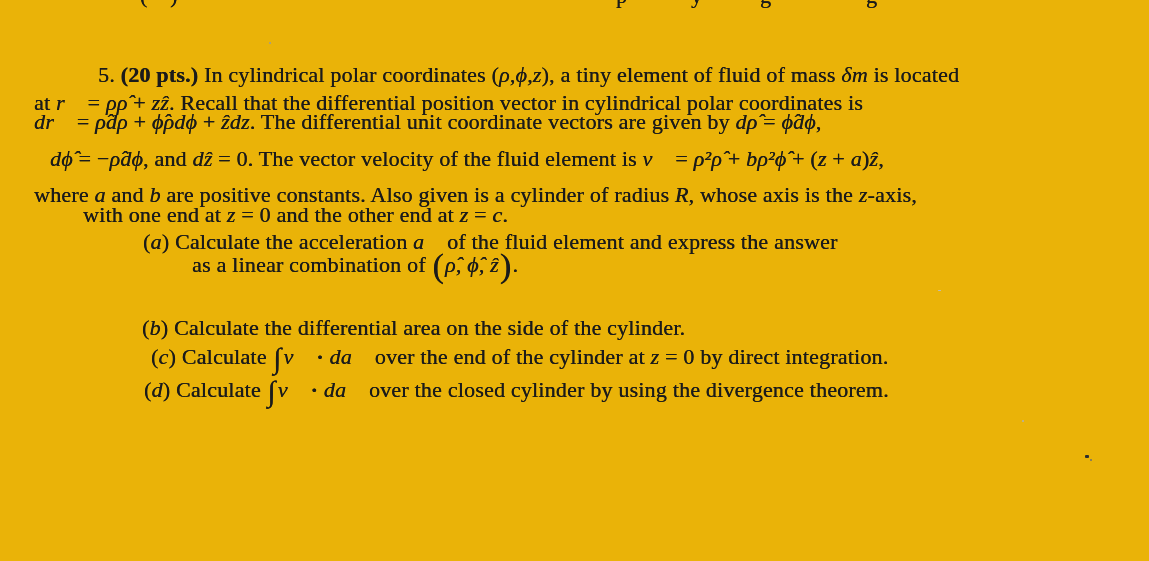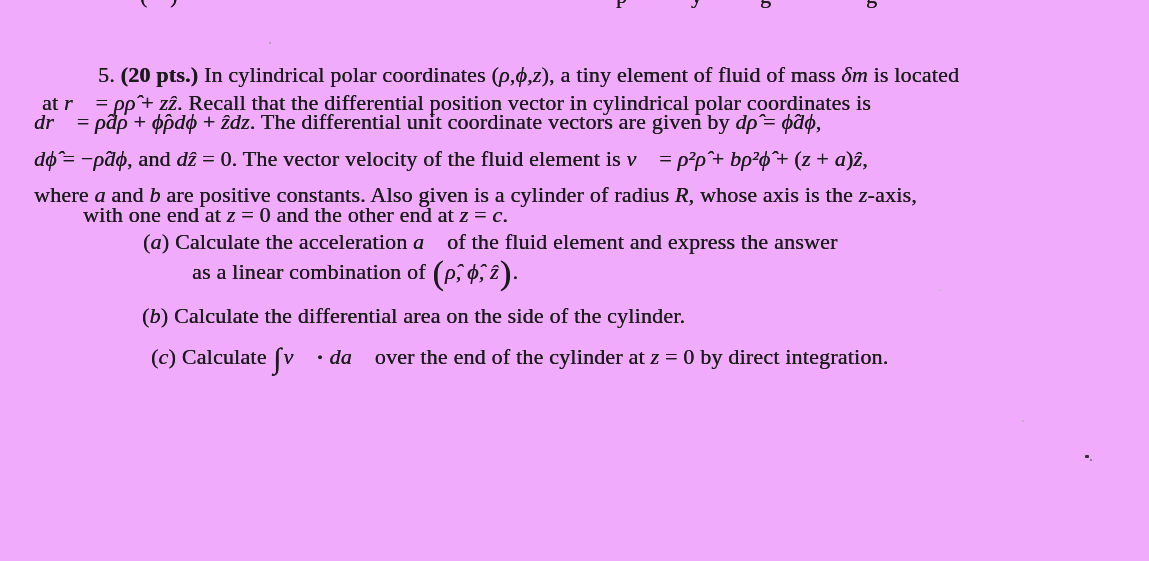--- a/index.html
+++ b/index.html
@@ -15,28 +15,28 @@
   .line{
     position:absolute;
     height:28px;line-height:28px;
     font-size:22px;
     white-space:nowrap;
     letter-spacing:0.2px;
     text-shadow:0.3px 0 0 currentColor;
   }
   
   .line:nth-child(1){top:61px;left:98px;}
-  .line:nth-child(2){top:89px;left:34px;margin-left:8px;}
+  .line:nth-child(2){top:89px;left:34px;}
   .line:nth-child(3){top:108px;left:34px;}
-  .line:nth-child(4){top:145px;left:34px;}
+  .line:nth-child(4){top:145px;left:50px;}
   .line:nth-child(5){top:181px;left:34px;}
   .line:nth-child(6){top:201px;left:35px;margin-left:48px;}
   .line:nth-child(7){top:228px;left:143px;text-align:center;}
-  .line:nth-child(8){top:258px;left:192px;}
-  .line:nth-child(9){top:302px;left:142px;}
+  .line:nth-child(8){top:251px;left:192px;}
+  .line:nth-child(9){top:314px;left:142px;}
   .line:nth-child(10){top:343px;left:140px;margin-left:11px;}
   .line:nth-child(11){top:376px;left:144px;}
 
   .r-n{font-style:normal;}
   .r-b{font-weight:bold;}
   .r-i{font-style:italic;}
   .r-p{font-size:34px;line-height:0;vertical-align:-5px;padding:0 1px;}
   .r-g{font-size:29px;line-height:0;vertical-align:-4px;padding:0 2px 0 1px;}
 
   
@@ -48,40 +48,41 @@
     position:absolute;top:-16px;
     font-size:22px;line-height:24px;
     font-family:"Liberation Serif","DejaVu Serif",serif;
     color:#1b1b1b;text-shadow:0.3px 0 0 currentColor;
   }
   .speck{position:absolute;border-radius:1px;}
 </style>
 </head>
 <body>
 
-<div id="page" style="background: #f0abfc; color: rgb(27, 27, 27);">
+<div id="page" style="background: #eab308; color: rgb(27, 27, 27);">
   <div id="scan-strip">
       <span style="left: 140px;">(</span>
       <span style="left: 170px;">)</span>
       <span style="left: 616px;">p</span>
       <span style="left: 691px;">y</span>
       <span style="left: 760px;">g</span>
       <span style="left: 866px;">g</span>
     </div>
   <div id="problem-lines">
       <div class="line"><span class="r-n">5. </span><span class="r-b">(20 pts.)</span><span class="r-n"> In cylindrical polar coordinates (</span><span class="r-i">ρ,ϕ,z</span><span class="r-n">), a tiny element of fluid of mass </span><span class="r-i">δm</span><span class="r-n"> is located</span></div>
       <div class="line"><span class="r-n">at </span><span class="r-i">r⃗</span><span class="r-n"> = </span><span class="r-i">ρρ̂</span><span class="r-n"> + </span><span class="r-i">zẑ</span><span class="r-n">.  Recall that the differential position vector in cylindrical polar coordinates is</span></div>
       <div class="line"><span class="r-i">dr⃗</span><span class="r-n"> = </span><span class="r-i">ρ̂dρ</span><span class="r-n"> + </span><span class="r-i">ϕ̂ρdϕ</span><span class="r-n"> + </span><span class="r-i">ẑdz</span><span class="r-n">.  The differential unit coordinate vectors are given by </span><span class="r-i">dρ̂</span><span class="r-n"> = </span><span class="r-i">ϕ̂dϕ</span><span class="r-n">,</span></div>
       <div class="line"><span class="r-i">dϕ̂</span><span class="r-n"> = −</span><span class="r-i">ρ̂dϕ</span><span class="r-n">, and </span><span class="r-i">dẑ</span><span class="r-n"> = 0.  The vector velocity of the fluid element is </span><span class="r-i">v⃗</span><span class="r-n"> = </span><span class="r-i">ρ²ρ̂</span><span class="r-n"> + </span><span class="r-i">bρ²ϕ̂</span><span class="r-n"> + (</span><span class="r-i">z</span><span class="r-n"> + </span><span class="r-i">a</span><span class="r-n">)</span><span class="r-i">ẑ</span><span class="r-n">,</span></div>
       <div class="line"><span class="r-n">where </span><span class="r-i">a</span><span class="r-n"> and </span><span class="r-i">b</span><span class="r-n"> are positive constants.  Also given is a cylinder of radius </span><span class="r-i">R</span><span class="r-n">, whose axis is the </span><span class="r-i">z</span><span class="r-n">-axis,</span></div>
       <div class="line"><span class="r-n">with one end at </span><span class="r-i">z</span><span class="r-n"> = 0 and the other end at </span><span class="r-i">z</span><span class="r-n"> = </span><span class="r-i">c</span><span class="r-n">.</span></div>
       <div class="line"><span class="r-n">(</span><span class="r-i">a</span><span class="r-n">) Calculate the acceleration </span><span class="r-i">a⃗</span><span class="r-n"> of the fluid element and express the answer</span></div>
       <div class="line"><span class="r-n">as a linear combination of </span><span class="r-p">(</span><span class="r-i">ρ̂, ϕ̂, ẑ</span><span class="r-p">)</span><span class="r-n">.</span></div>
       <div class="line"><span class="r-n">(</span><span class="r-i">b</span><span class="r-n">) Calculate the differential area on the side of the cylinder.</span></div>
       <div class="line"><span class="r-n">(</span><span class="r-i">c</span><span class="r-n">) Calculate </span><span class="r-g">∫</span><span class="r-i">v⃗</span><span class="r-b"> · </span><span class="r-i">da⃗</span><span class="r-n"> over the end of the cylinder at </span><span class="r-i">z</span><span class="r-n"> = 0 by direct integration.</span></div>
+      <div class="line"><span class="r-n">(</span><span class="r-i">d</span><span class="r-n">) Calculate </span><span class="r-g">∫</span><span class="r-i">v⃗</span><span class="r-b"> · </span><span class="r-i">da⃗</span><span class="r-n"> over the closed cylinder by using the divergence theorem.</span></div>
     </div>
   <div id="specks">
       <div class="speck" style="left: 269px; top: 42px; width: 2px; height: 2px; background: rgb(154, 154, 154);"></div>
       <div class="speck" style="left: 938px; top: 290px; width: 3px; height: 1px; background: rgb(189, 189, 189);"></div>
       <div class="speck" style="left: 1022px; top: 420px; width: 2px; height: 2px; background: rgb(176, 176, 176);"></div>
       <div class="speck" style="left: 1085px; top: 455px; width: 4px; height: 3px; background: rgb(46, 46, 46);"></div>
       <div class="speck" style="left: 1090px; top: 459px; width: 2px; height: 2px; background: rgb(111, 111, 111);"></div>
     </div>
 </div>
 

